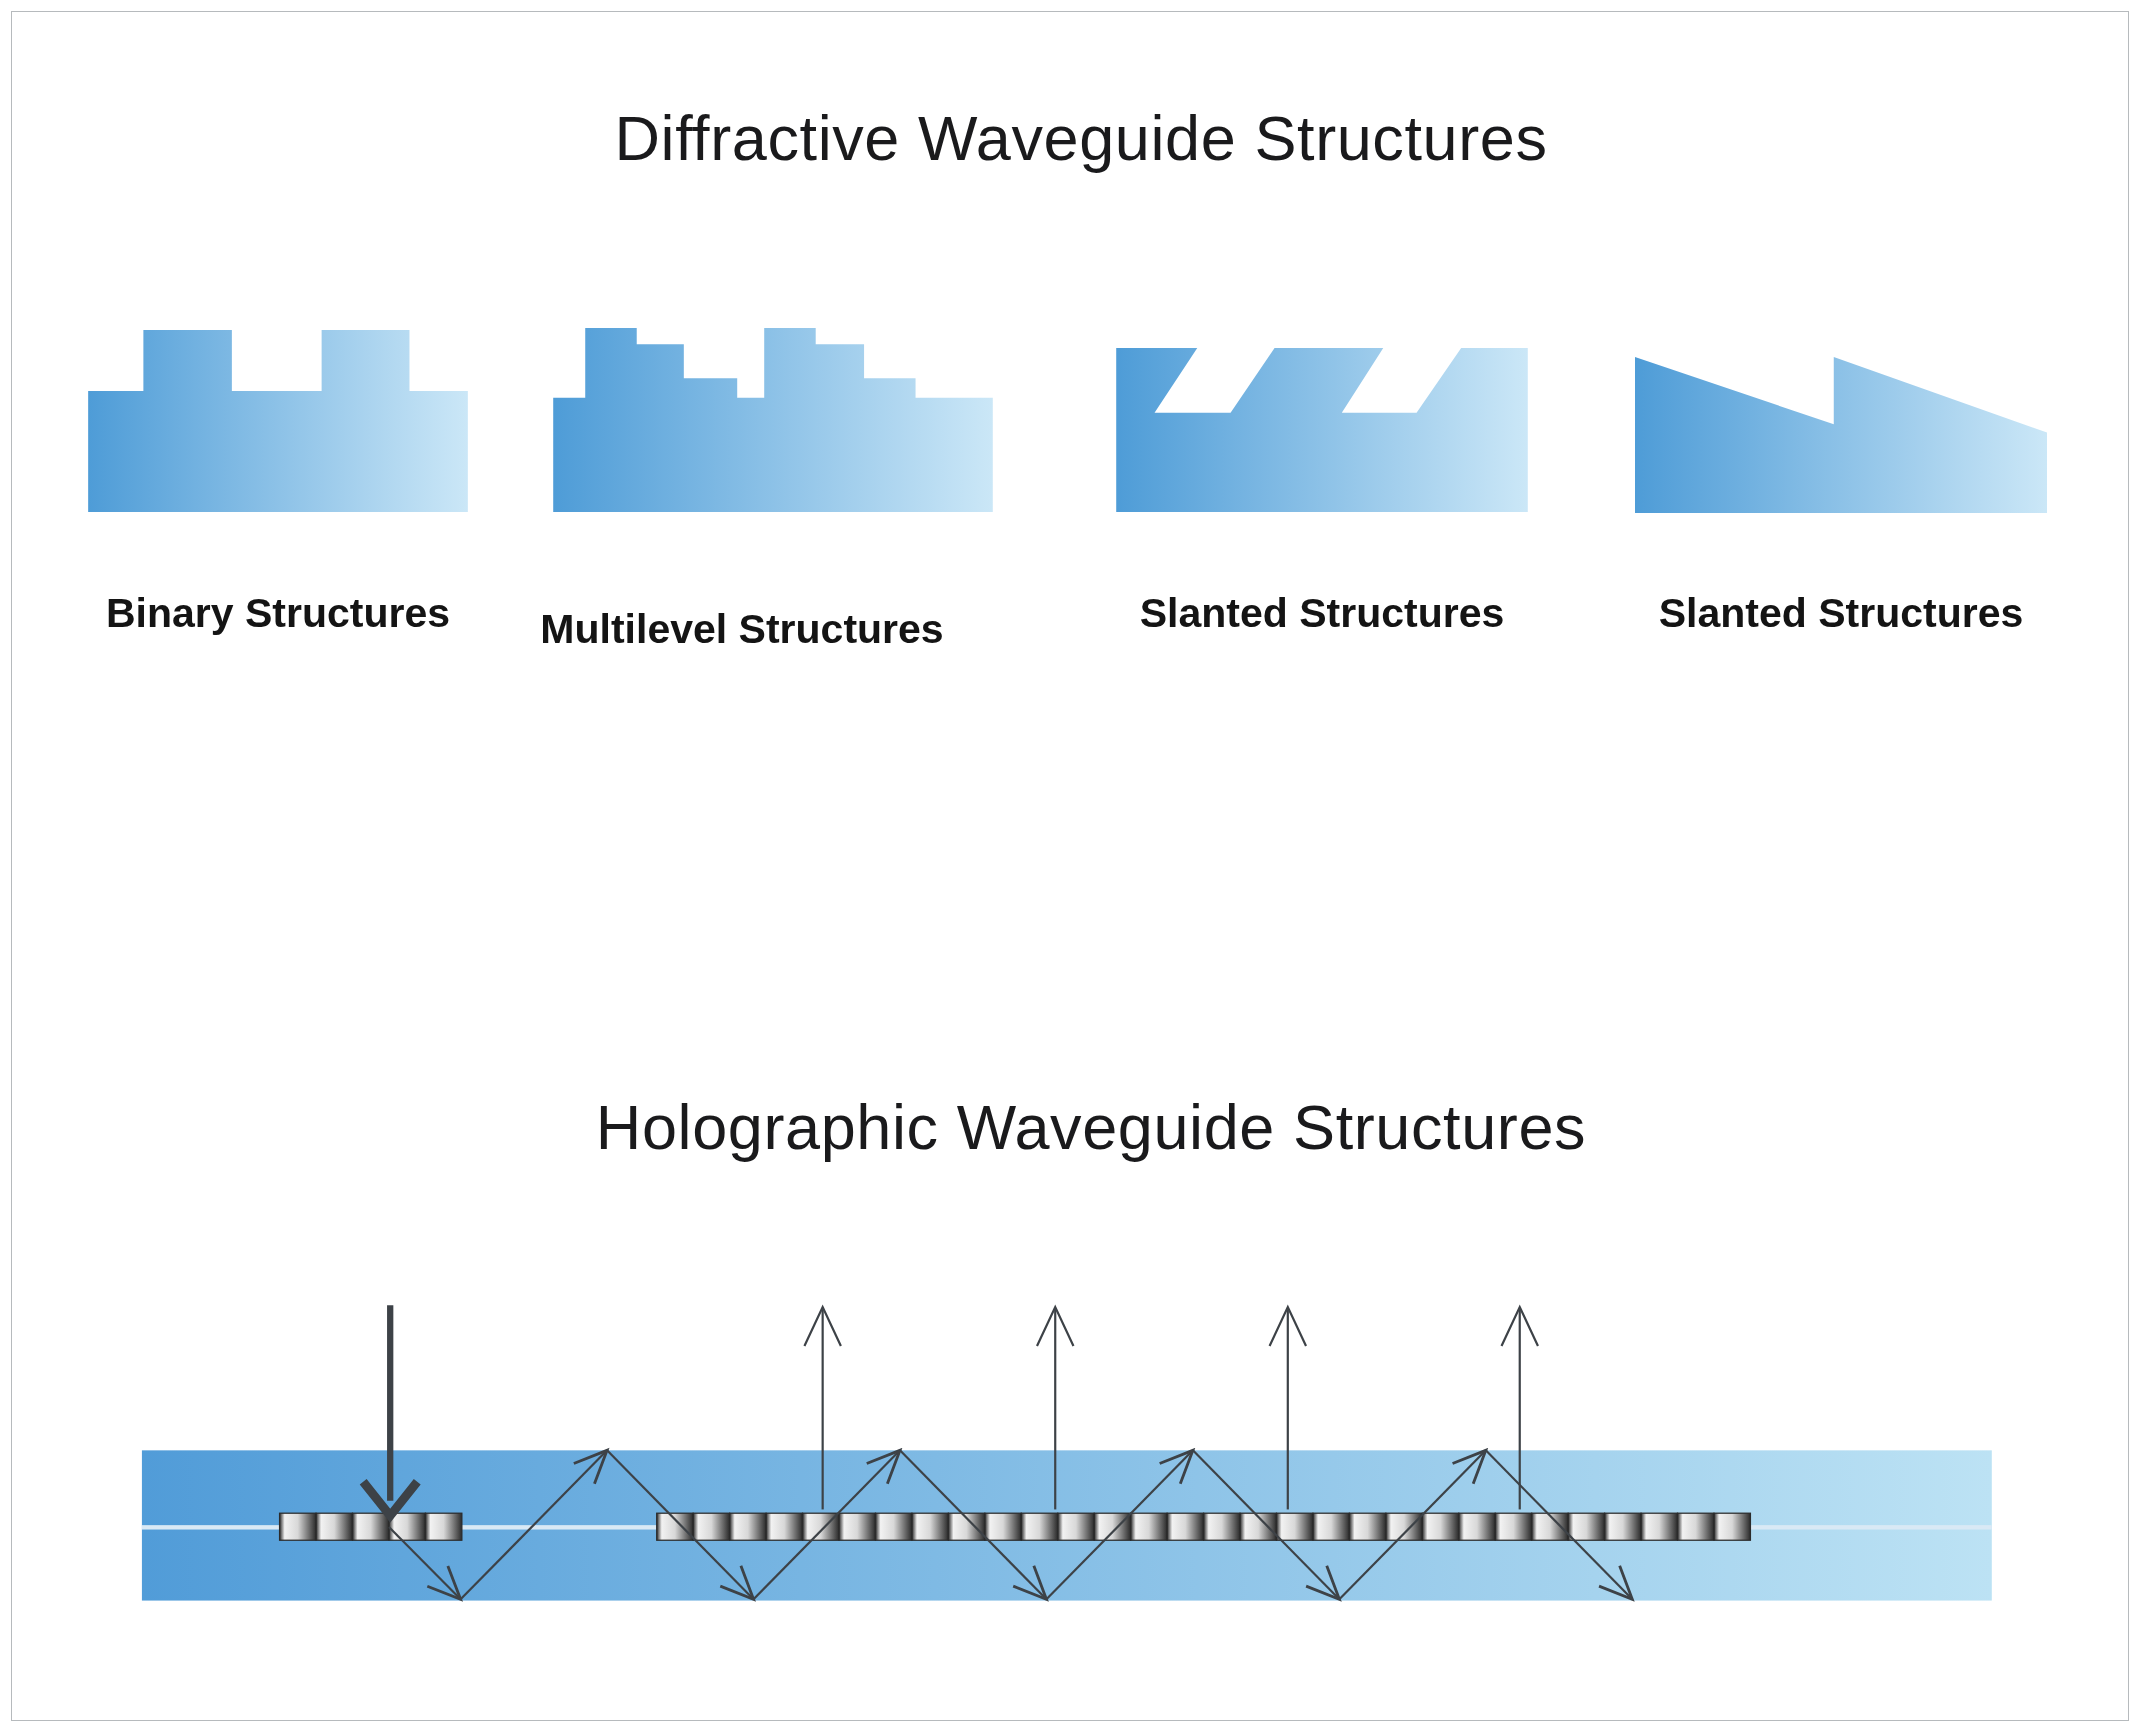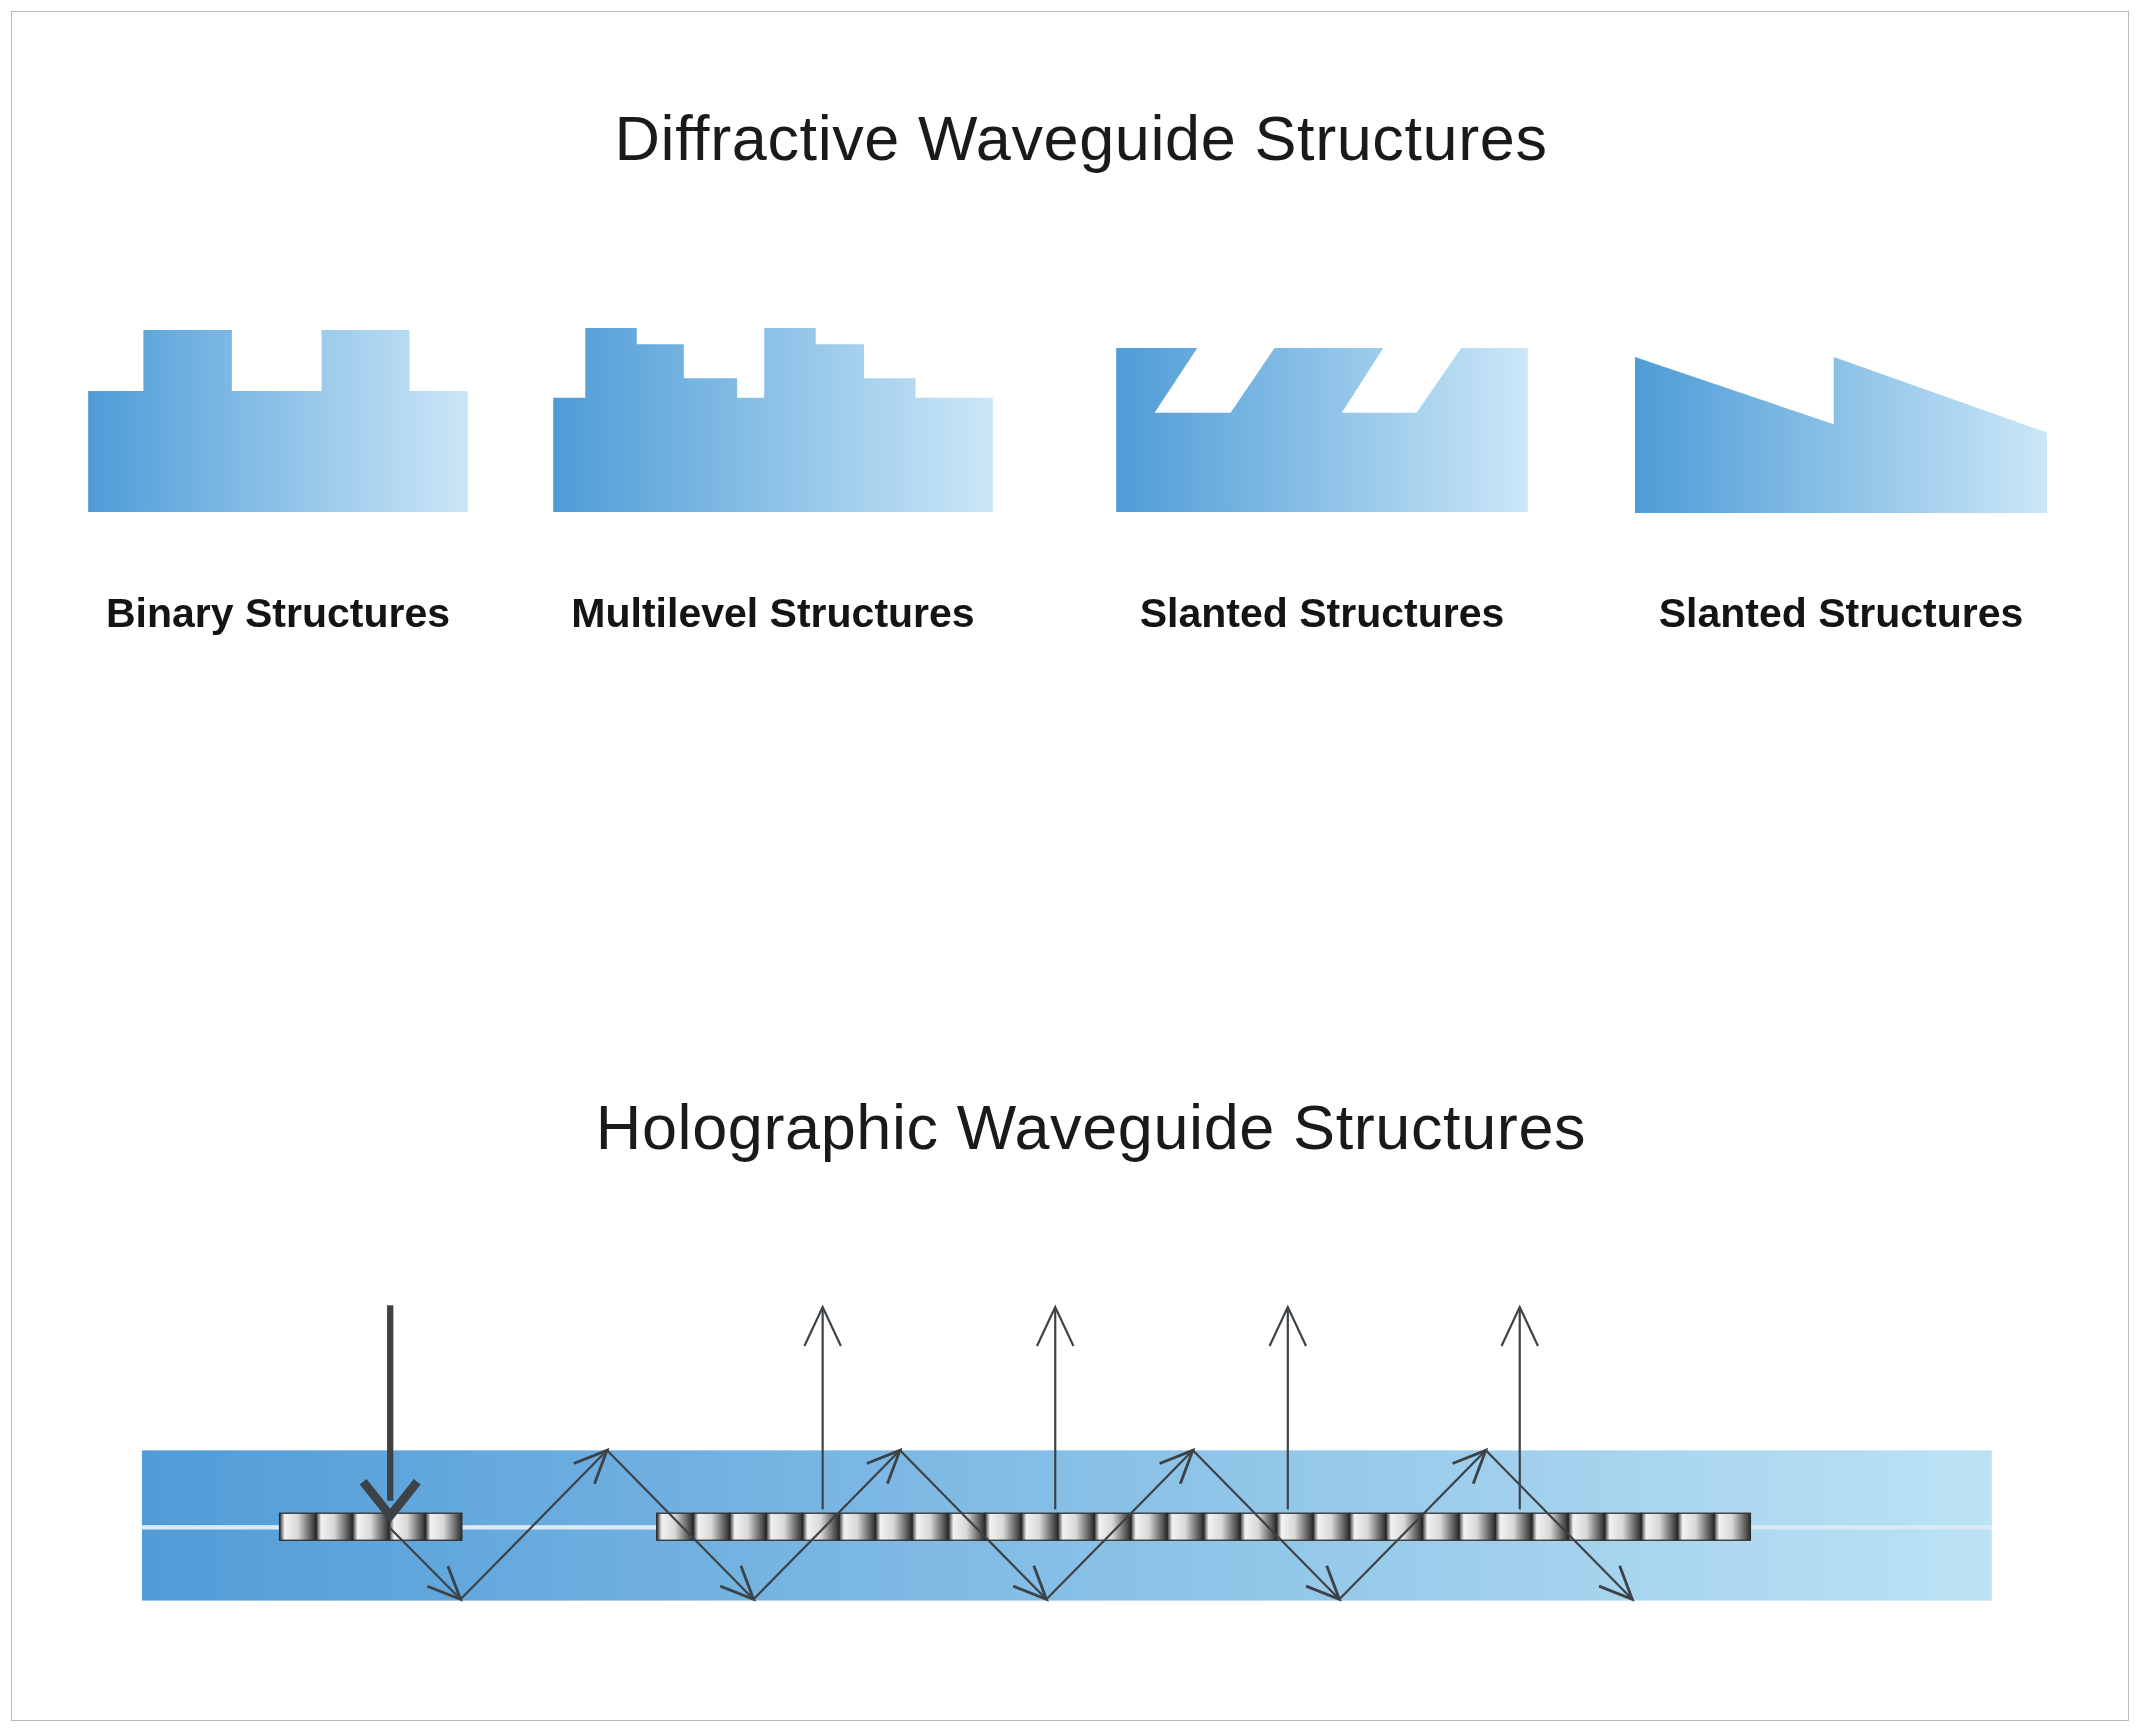--- a/index.html
+++ b/index.html
@@ -13,21 +13,21 @@
   #title-diffractive{top:102px;}
   #title-holographic{top:1091px;padding-left:10px;}
   .structure{position:absolute;}
   #struct-binary{left:88px;top:330px;}
   #struct-multilevel{left:553px;top:328px;}
   #struct-slanted{left:1116px;top:348px;}
   #struct-blazed{left:1635px;top:357px;}
   .slabel{position:absolute;top:590px;transform:translateX(-50%);white-space:nowrap;
           font-size:41px;font-weight:600;color:var(--label);}
   #label-binary{left:278px;}
-  #label-multilevel{left:773px;}
+  #label-multilevel{left:742px;margin-top:16px;}
   #label-slanted{left:1322px;}
   #label-blazed{left:1841px;}
   #waveguide{position:absolute;left:0;top:1258px;}
   .arrow-stroke{stroke:var(--arrow);}
 </style>
 </head>
 <body>
 
 <svg width="0" height="0" style="position:absolute" aria-hidden="true">
   <defs>

